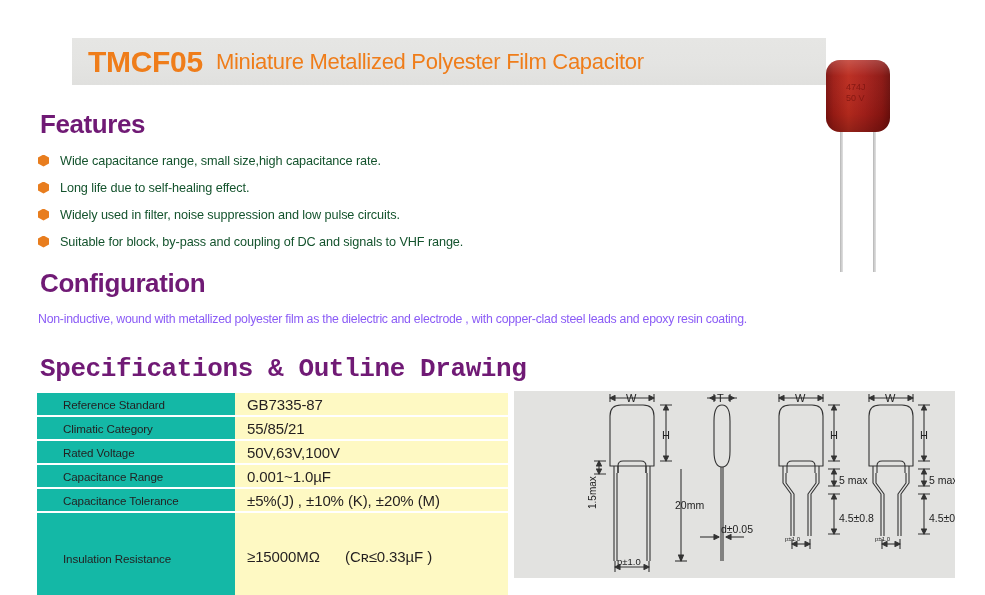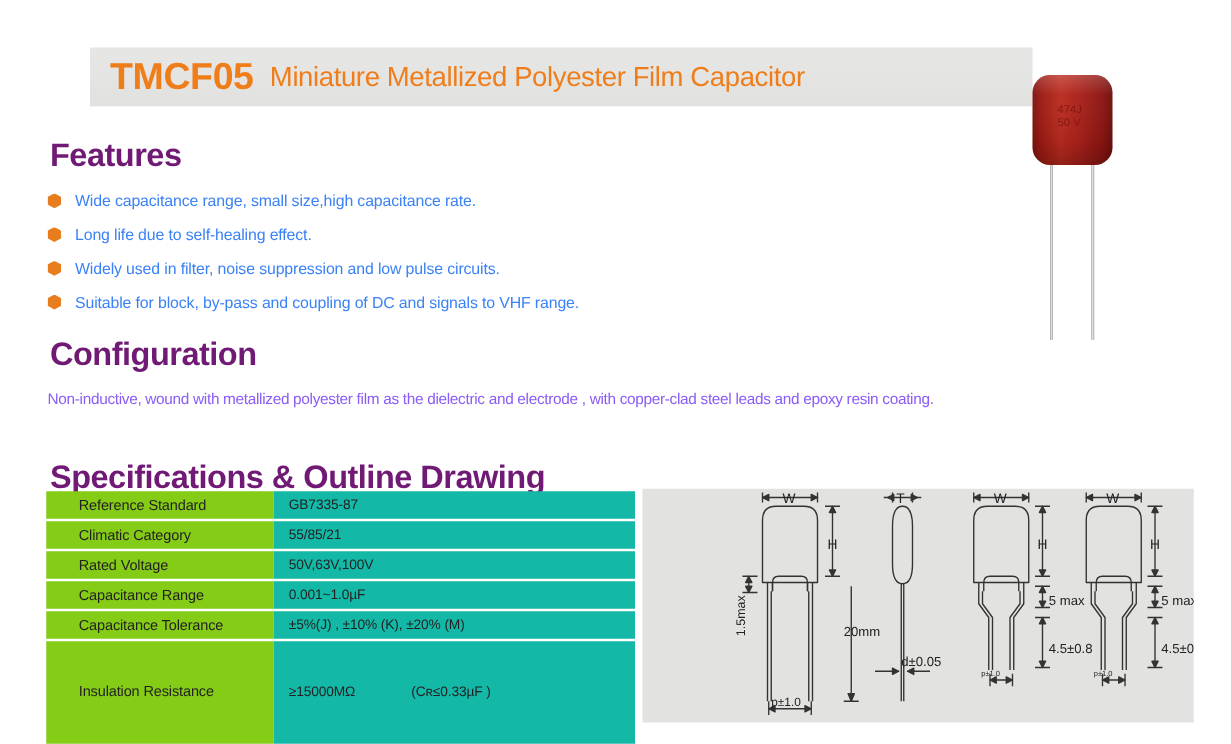--- a/index.html
+++ b/index.html
@@ -51,21 +51,21 @@
   .section-heading {
     position: absolute;
     color: #701a75;
     font-weight: bold;
     font-size: 26px;
     letter-spacing: -0.4px;
     line-height: 1;
   }
   #features-heading { left: 40px; top: 111px; }
   #configuration-heading { left: 40px; top: 270px; }
-  #specs-heading { left: 40px; top: 368px; }
+  #specs-heading { left: 40px; top: 356px; font-family: Liberation Mono, monospace; }
 
   
   #features-list {
     position: absolute;
     left: 38px;
     top: 147px;
     width: 640px;
   }
   .feature-item {
     display: flex;
@@ -75,21 +75,21 @@
   .hex-bullet {
     width: 11px;
     height: 12px;
     background: #e87d1e;
     clip-path: polygon(50% 0%, 100% 25%, 100% 75%, 50% 100%, 0% 75%, 0% 25%);
     flex: 0 0 auto;
     margin-right: 11px;
   }
   .feature-text {
     font-size: 12.7px;
-    color: #3b82f6;
+    color: #14532d;
     letter-spacing: -0.1px;
     white-space: nowrap;
   }
 
   
   #configuration-text {
     position: absolute;
     left: 38px;
     top: 312px;
     width: 910px;
@@ -107,33 +107,33 @@
     width: 471px;
     border-collapse: separate;
     border-spacing: 0 2px;
     table-layout: fixed;
   }
   #spec-table td {
     padding: 0;
     vertical-align: middle;
   }
   .spec-label {
-    width: 182px;
-    background: #84cc16;
+    width: 198px;
+    background: #14b8a6;
     color: #231f20;
     font-size: 11.6px;
     height: 22px;
     padding-left: 26px !important;
     box-sizing: border-box;
     letter-spacing: -0.1px;
   }
   .spec-value {
-    background: #14b8a6;
+    background: #fef9c3;
     color: #231f20;
-    font-size: 11px;
+    font-size: 15px;
     height: 22px;
     padding-left: 12px !important;
     box-sizing: border-box;
     letter-spacing: -0.1px;
   }
   .spec-label.tall, .spec-value.tall {
     height: 40px;
   }
   .spec-sub {
     display: block;

